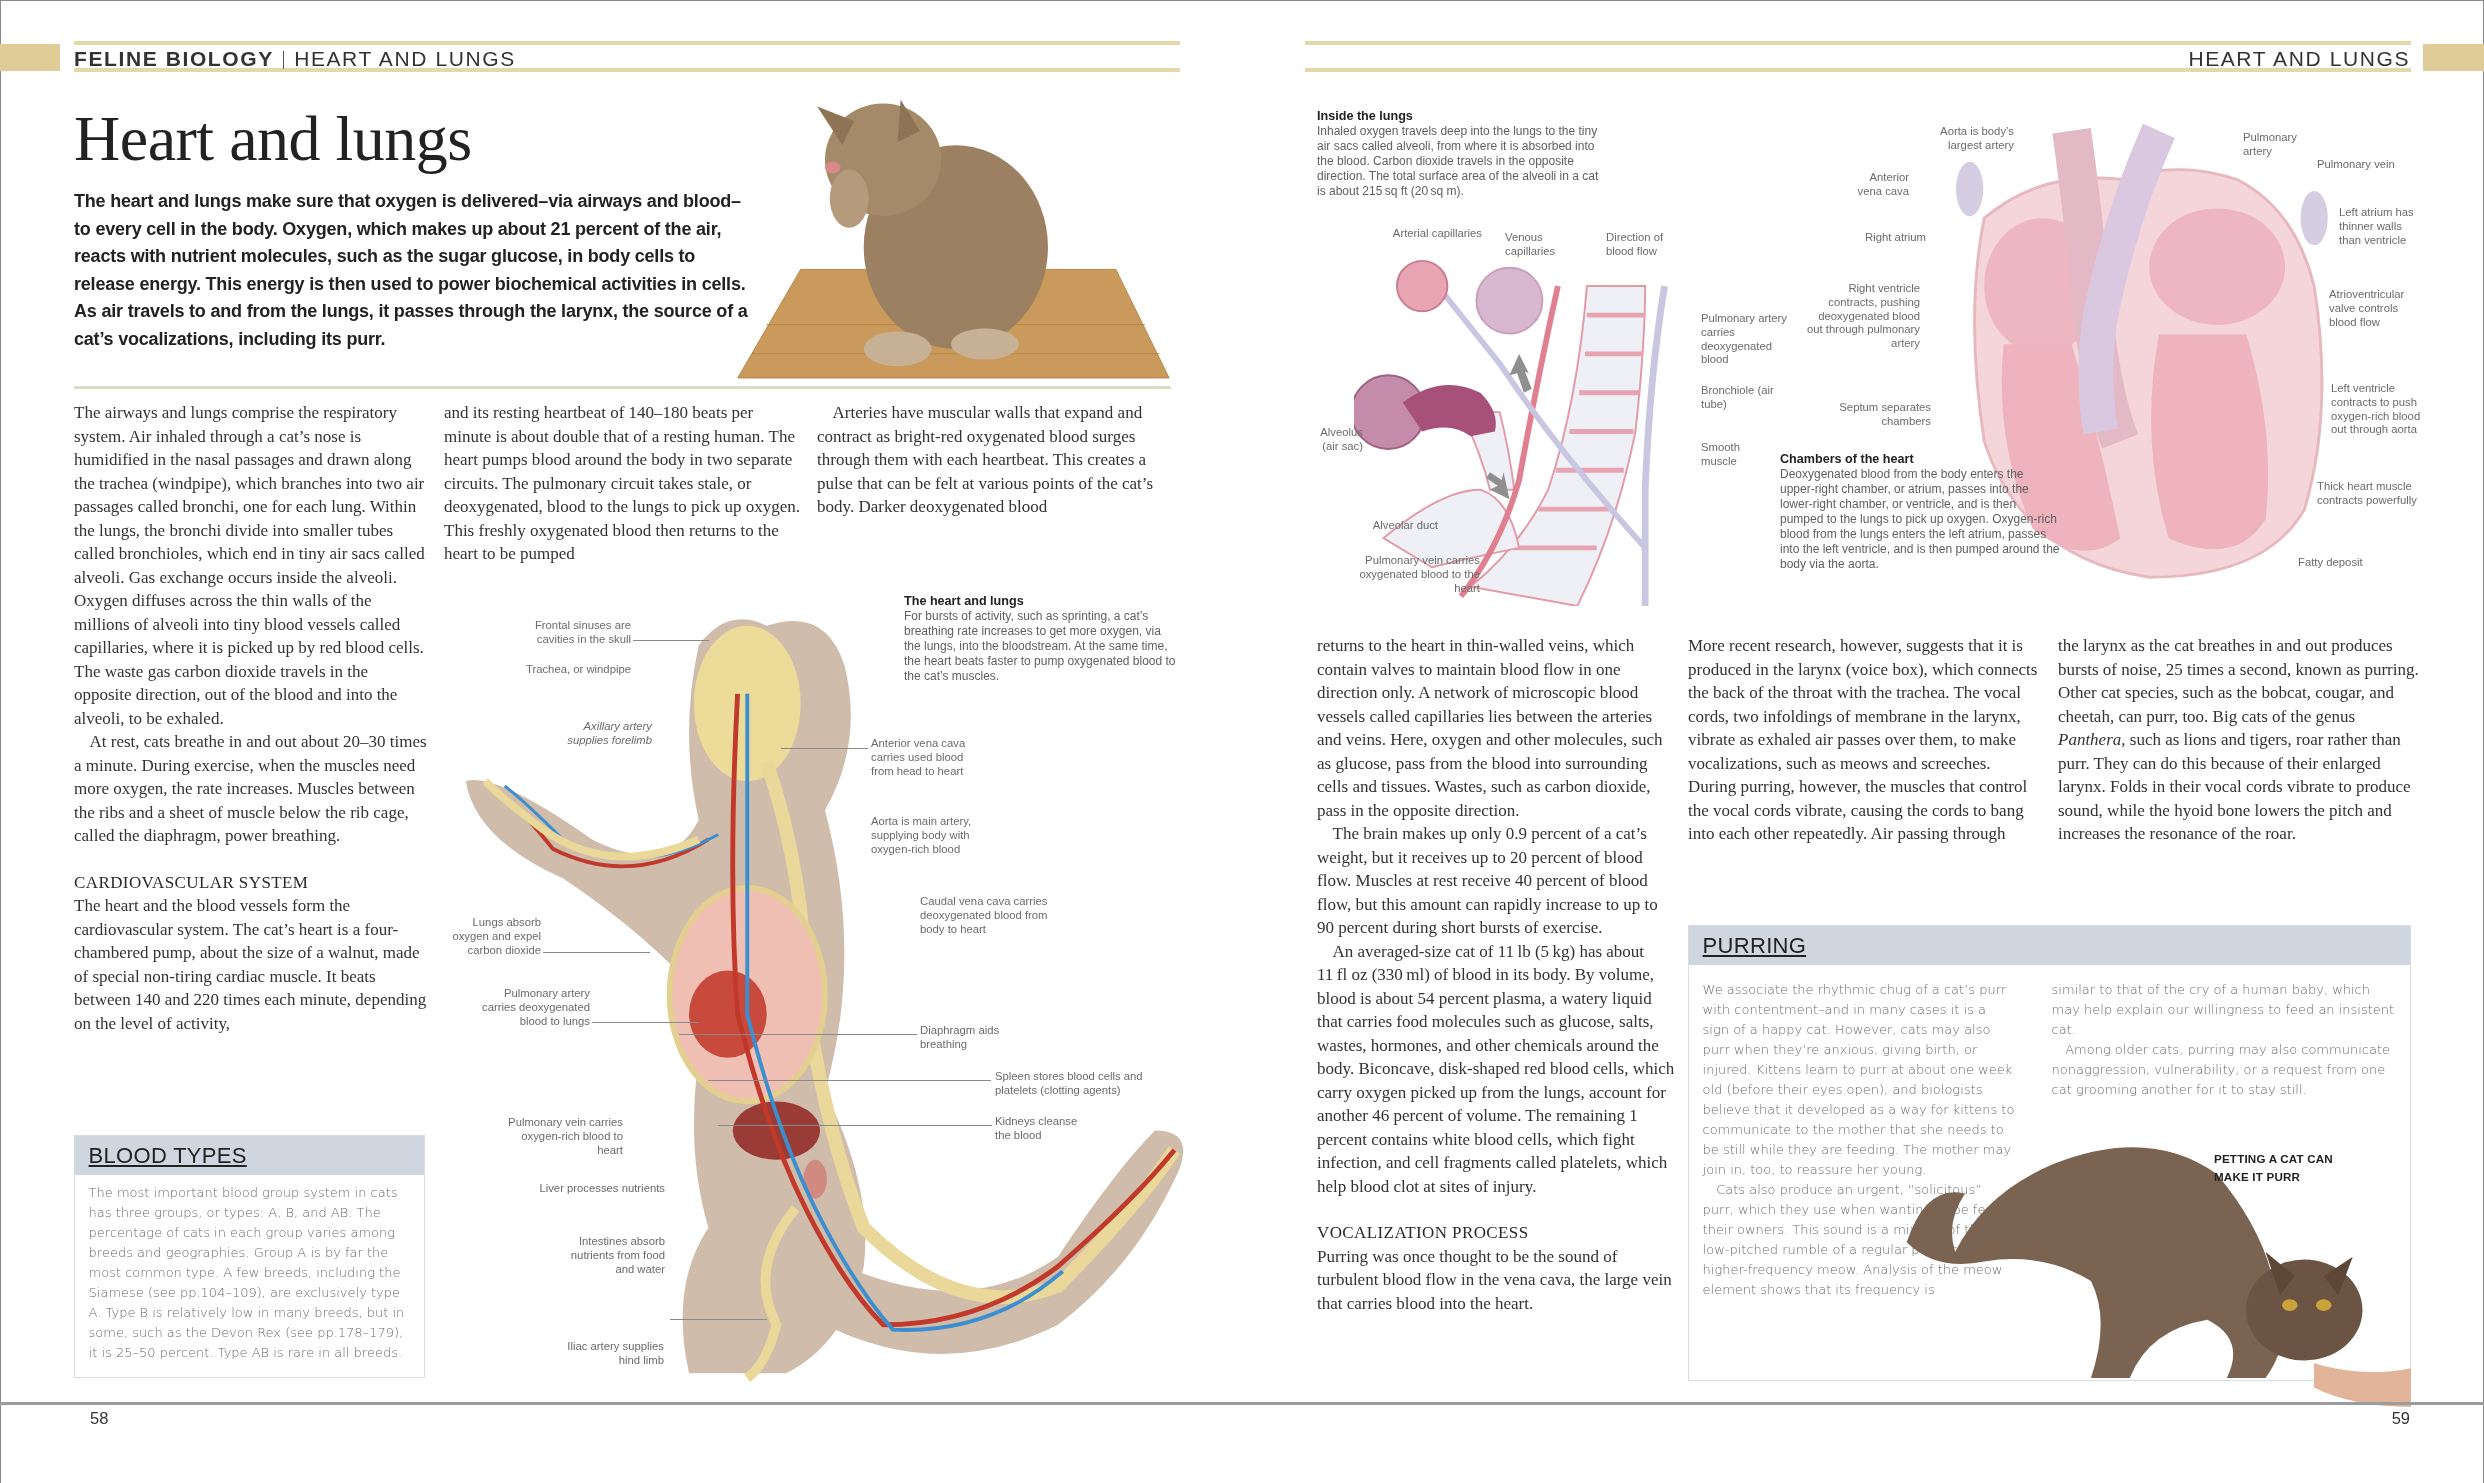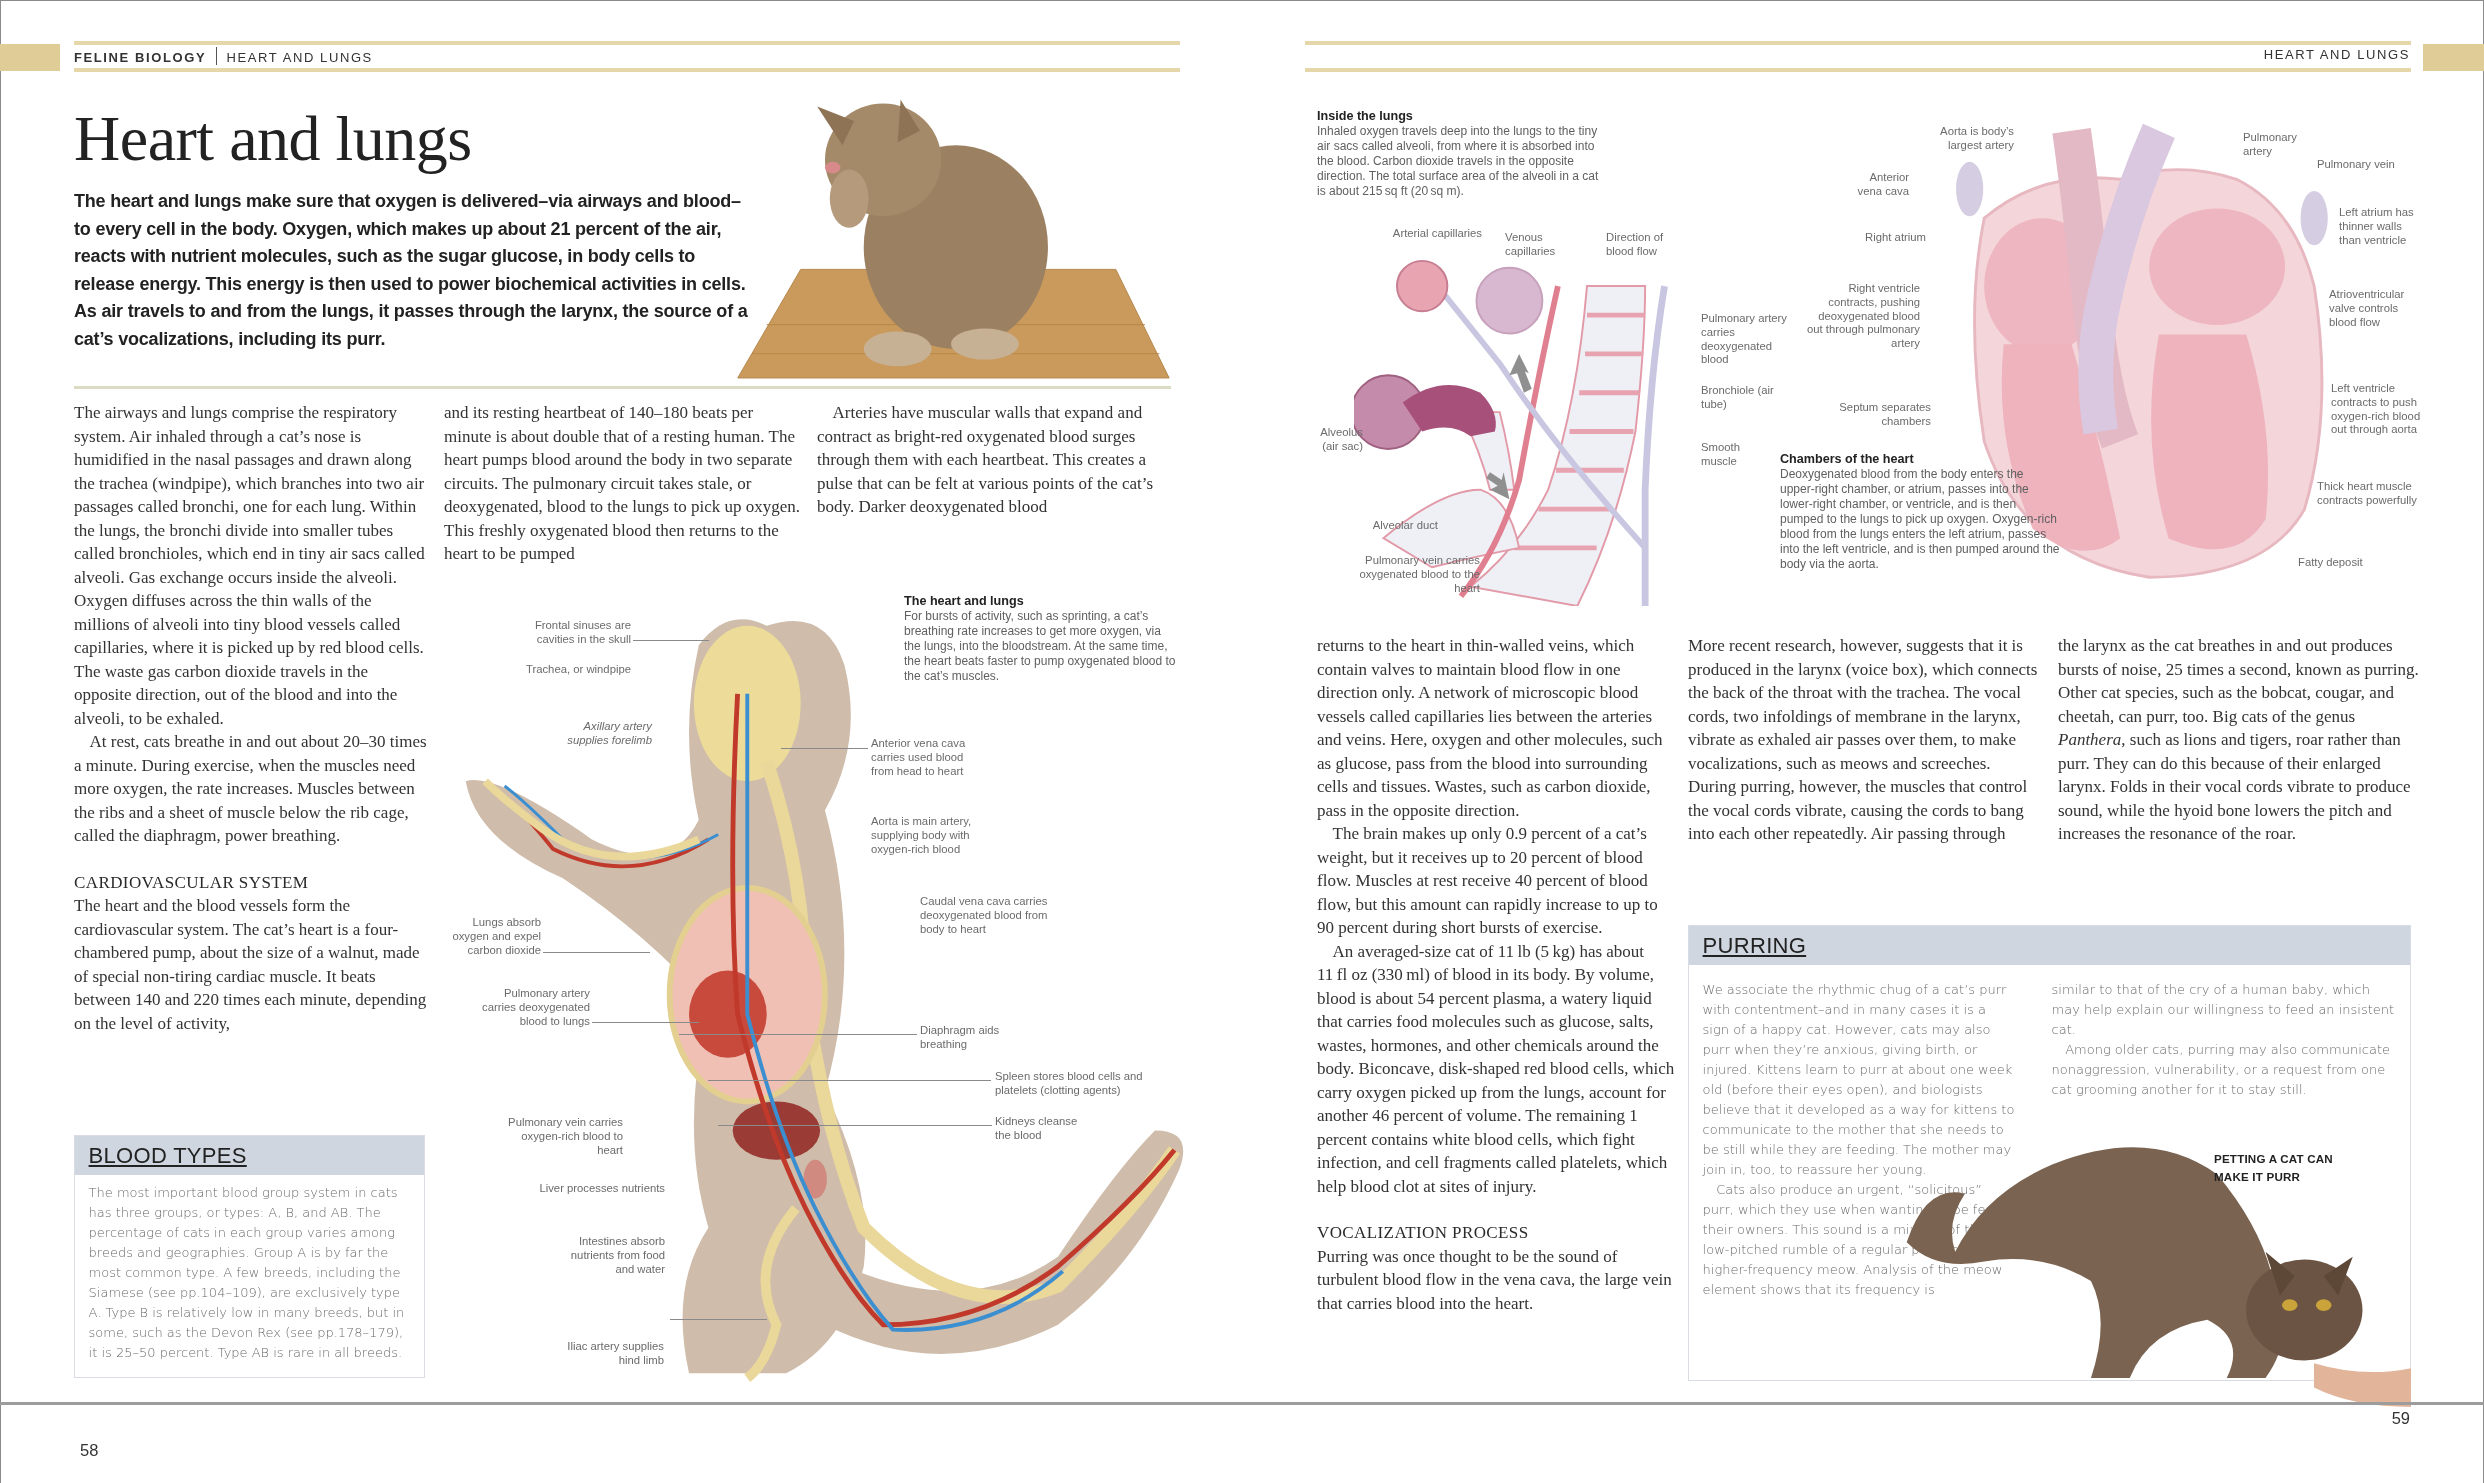--- a/index.html
+++ b/index.html
@@ -4,21 +4,21 @@
 <style>
   * { box-sizing: border-box; margin: 0; padding: 0; }
   html, body { width: 2484px; height: 1484px; background: #ffffff; overflow: hidden; }
   body { position: relative; font-family: "DejaVu Serif", serif; color: #2a2a2a; }
   .abs { position: absolute; }
   .page-frame { position: absolute; left: 0; top: 0; width: 2484px; height: 1484px; border-left: 1.9px solid #8a8a8a; border-right: 1.9px solid #8a8a8a; border-top: 1.9px solid #8a8a8a; }
 
   
   .hdr-tab { position: absolute; background: #e0cc96; height: 27px; top: 44px; }
   .hdr-line { position: absolute; height: 3.9px; background: #e5d7aa; }
-  .hdr-text { position: absolute; top: 47px; font-family: "Liberation Sans", sans-serif; font-size: 13px; letter-spacing: 1.6px; color: #333; }
+  .hdr-text { position: absolute; top: 47px; font-family: "Liberation Sans", sans-serif; font-size: 21px; letter-spacing: 1.6px; color: #333; }
   .hdr-text b { font-weight: 600; }
   .hdr-sep { display: inline-block; width: 1px; height: 17.5px; background: #555; margin: 0 9.7px; vertical-align: -2.9px; }
 
   .title { position: absolute; left: 74px; top: 102px; font-family: "Liberation Serif", serif; font-size: 64px; color: #222; font-weight: normal; letter-spacing: -0.5px; }
   .intro { position: absolute; left: 74px; top: 188px; width: 679px; font-family: "Liberation Sans", sans-serif; font-weight: bold; font-size: 18px; line-height: 27.6px; color: #222; letter-spacing: -0.2px; }
 
   .rule { position: absolute; height: 2.9px; background: #dcdcc4; }
 
   .body-col { position: absolute; font-family: "Liberation Serif", serif; font-size: 17px; line-height: 23.5px; color: #333; }
   .body-col p { margin: 0; }
@@ -147,21 +147,21 @@
 
 <div class="leader" style="left:633px;top:640px;width:76px;"></div>
 <div class="leader" style="left:781px;top:748px;width:87px;"></div>
 <div class="leader" style="left:543px;top:952px;width:107px;"></div>
 <div class="leader" style="left:592px;top:1022px;width:107px;"></div>
 <div class="leader" style="left:679px;top:1034px;width:238px;"></div>
 <div class="leader" style="left:708px;top:1080px;width:283px;"></div>
 <div class="leader" style="left:718px;top:1125px;width:274px;"></div>
 <div class="leader" style="left:670px;top:1319px;width:97px;"></div>
 
-<div class="page-num" style="left:80px;margin-top:32px;">58</div>
+<div class="page-num" style="left:90px;">58</div>
 
 <div class="caption" style="left:1317px;top:109px;width:291px;">
   <div class="cap-title">Inside the lungs</div>
   <div>Inhaled oxygen travels deep into the lungs to the tiny air sacs called alveoli, from where it is absorbed into the blood. Carbon dioxide travels in the opposite direction. The total surface area of the alveoli in a cat is about 215 sq ft (20 sq m).</div>
 </div>
 
 <svg class="abs" style="left:1354px;top:257px;" width="369" height="349" viewBox="0 0 380 360">
 
   <path d="M240,30 Q230,150 200,240 Q170,300 120,340 L230,360 Q270,280 290,180 Q300,90 300,30 Z" fill="#eef0f6" stroke="#e39aa8" stroke-width="2"></path>
   <g stroke="#e7a3b0" stroke-width="5">

